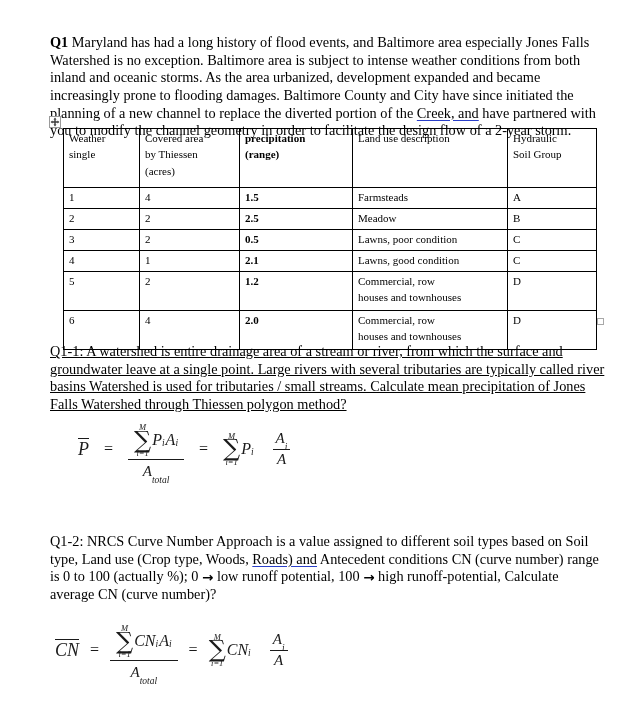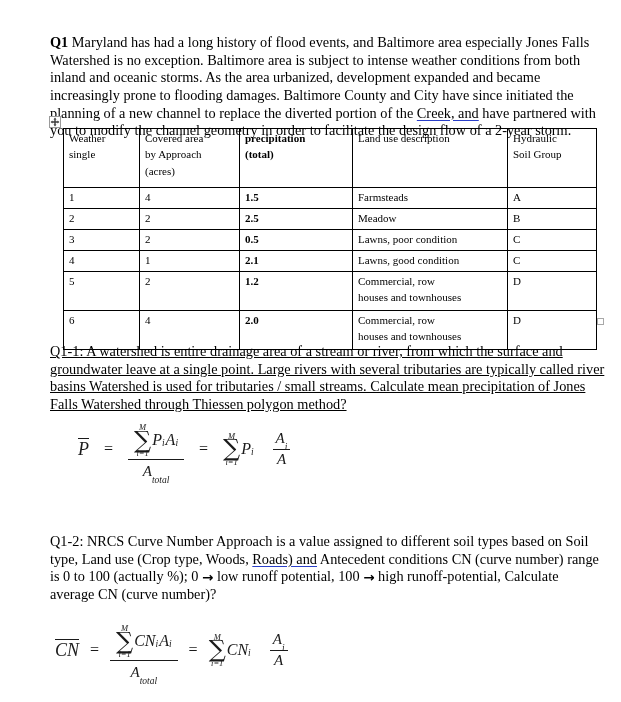--- a/index.html
+++ b/index.html
@@ -225,26 +225,26 @@
           <col class="c5">
         </colgroup>
       <tbody>
         <tr>
           <td class="h">
             <span>Weather</span><br>
             <span>single</span>
           </td>
           <td class="h">
             <span>Covered area</span><br>
-            <span>by Approach</span><br>
+            <span>by Thiessen</span><br>
             <span>(acres)</span>
           </td>
           <td class="h bold">
             <span>precipitation</span><br>
-            <span>(total)</span>
+            <span>(range)</span>
           </td>
           <td class="h">
             <span>Land use description</span>
           </td>
           <td class="h">
             <span>Hydraulic</span><br>
             <span>Soil Group</span>
           </td>
         </tr>
 

